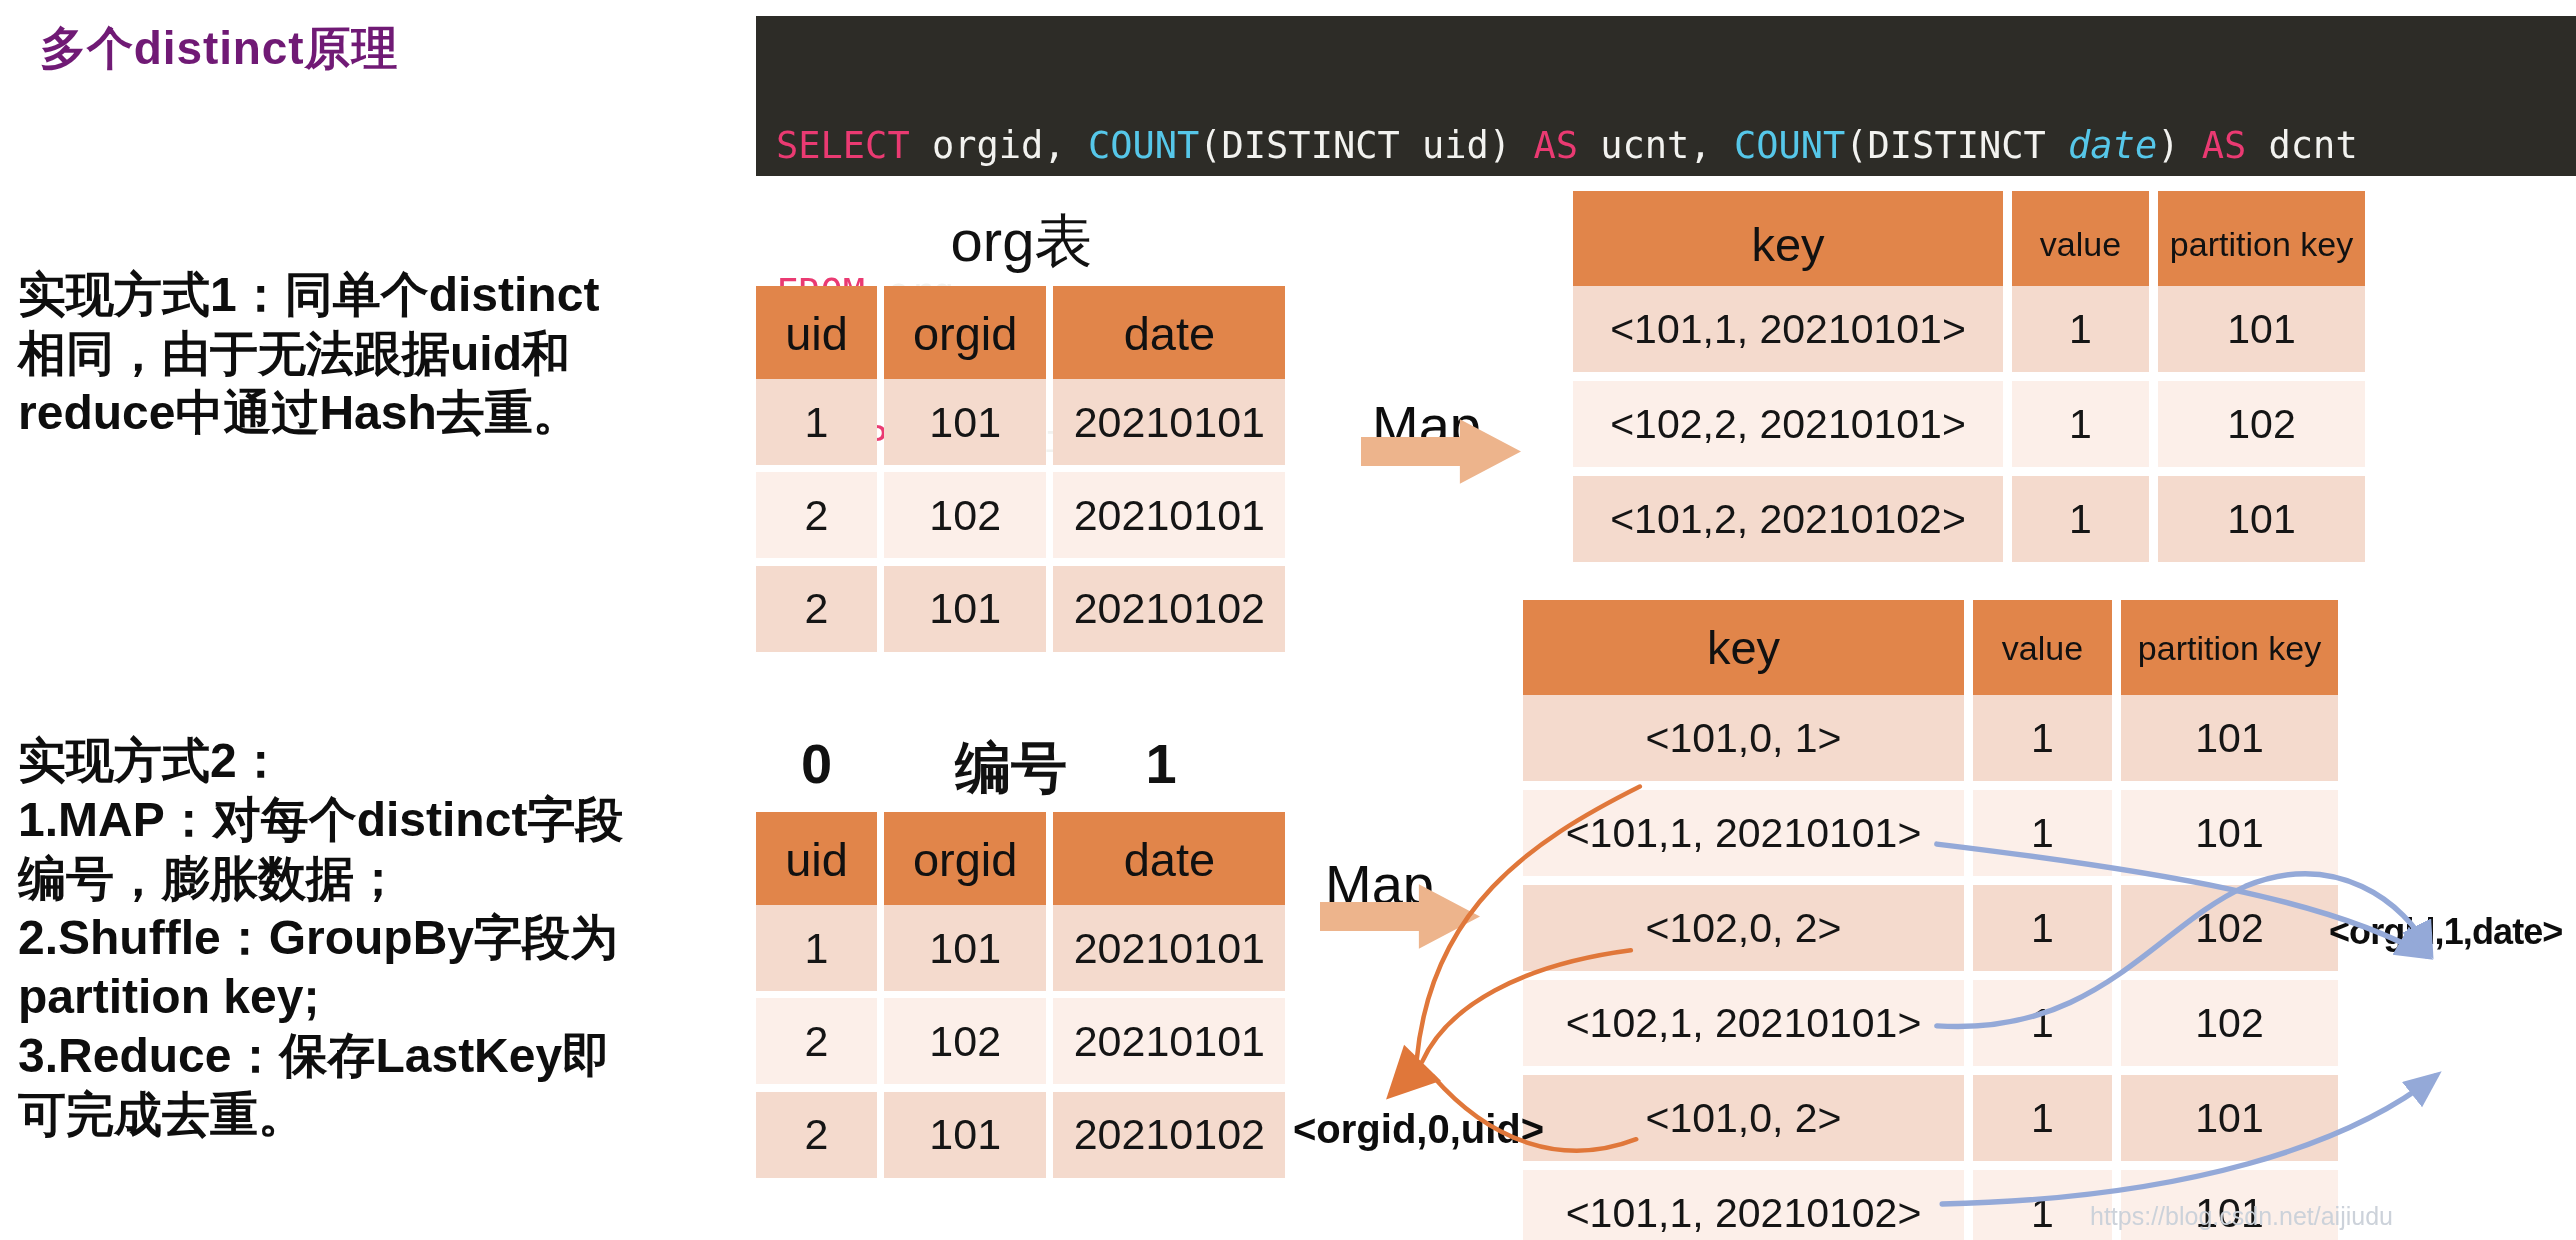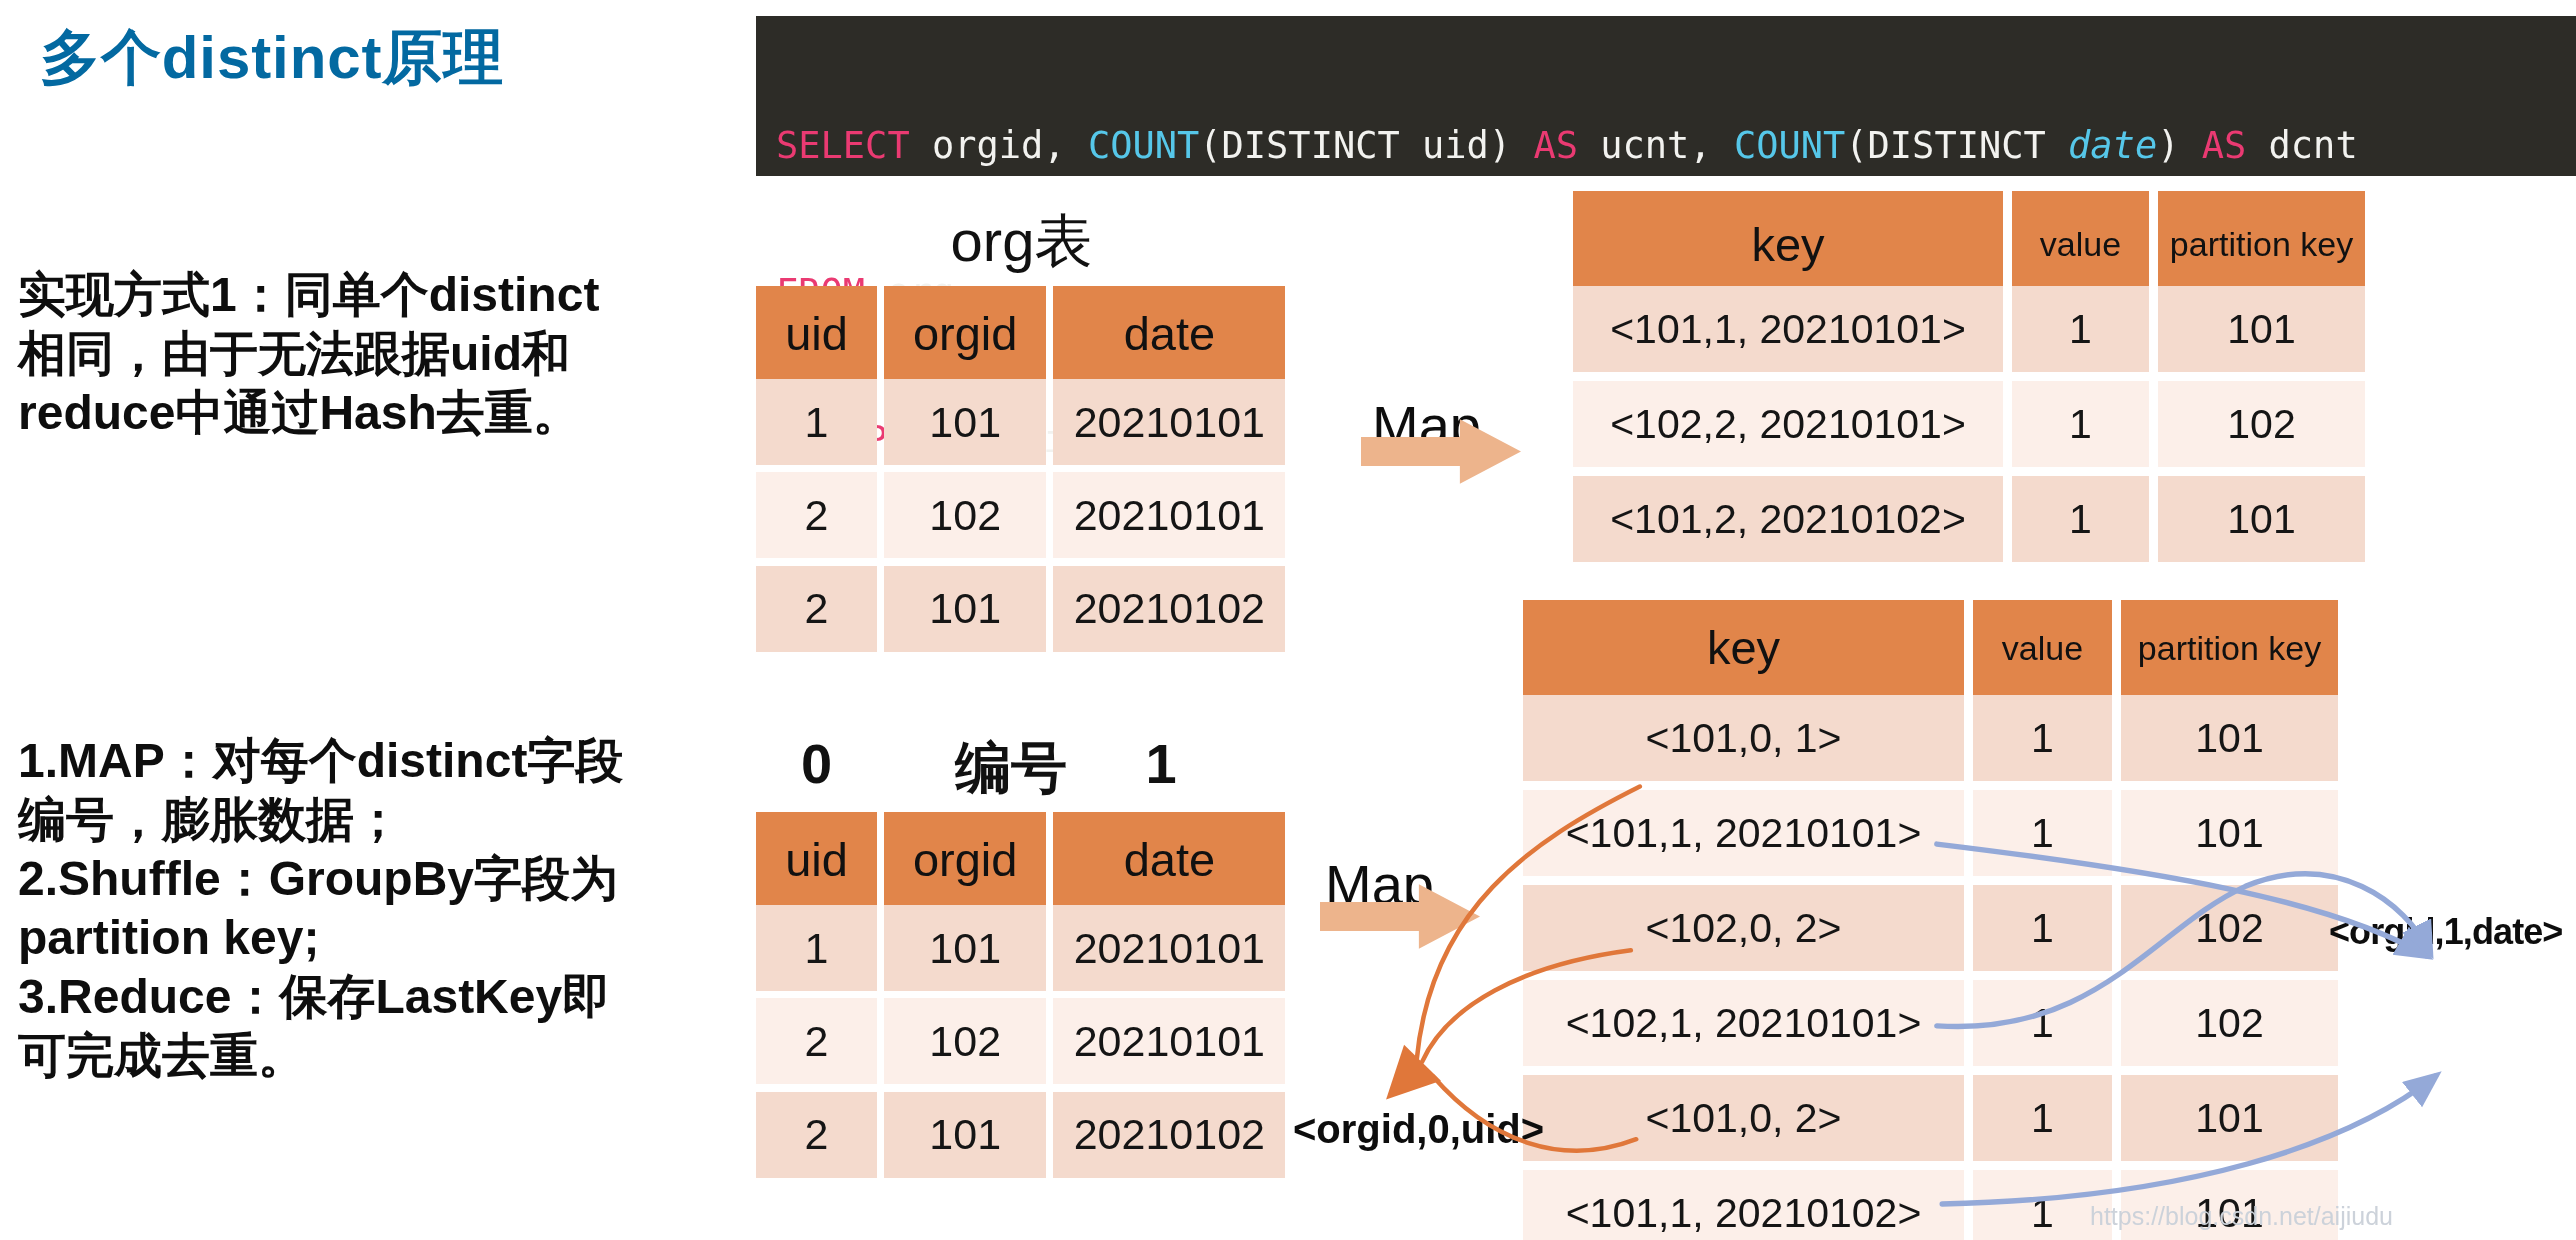--- a/index.html
+++ b/index.html
@@ -3,21 +3,21 @@
 <meta charset="utf-8">
 <style>
   html,body{margin:0;padding:0;background:#ffffff;}
   #canvas{
     position:relative;width:2576px;height:1240px;overflow:hidden;background:#ffffff;
     font-family:"Liberation Sans","DejaVu Sans",sans-serif;color:#101010;
   }
   .abs{position:absolute;}
 
   
-  #page-title{left:40px;top:18px;font-size:60px;font-weight:600;color:#0369a1;letter-spacing:0.9px;}
+  #page-title{left:40px;top:18px;font-size:46px;font-weight:600;color:#701a75;letter-spacing:0.9px;}
   .para{font-size:48px;line-height:59px;font-weight:700;color:#0e0e0e;white-space:nowrap;}
   #impl1{left:18px;top:265px;}
   #impl2{left:18px;top:731px;}
 
   
   #sql-block{
     left:756px;top:16px;width:1884px;height:160px;background:#2d2c27;
     box-sizing:border-box;padding:7.2px 20px;
     font-family:"DejaVu Sans Mono","Liberation Mono",monospace;
     font-size:37px;line-height:49px;color:#f2f2ef;white-space:pre;
@@ -81,20 +81,21 @@
     <div><span class="tok-kw">GROUP BY</span><span class="tok-pl"> orgid;</span></div>
   </div>
 
   <div class="abs para" id="impl1">
     <div>实现方式1：同单个distinct</div>
     <div>相同，由于无法跟据uid和</div>
     <div>reduce中通过Hash去重。</div>
   </div>
 
   <div class="abs para" id="impl2">
+    <div>实现方式2：</div>
     <div>1.MAP：对每个distinct字段</div>
     <div>编号，膨胀数据；</div>
     <div>2.Shuffle：GroupBy字段为</div>
     <div>partition key;</div>
     <div>3.Reduce：保存LastKey即</div>
     <div>可完成去重。</div>
   </div>
 
   <div class="abs table-title" id="org1-title">org表</div>
   <div class="abs grid-table" id="org1">

